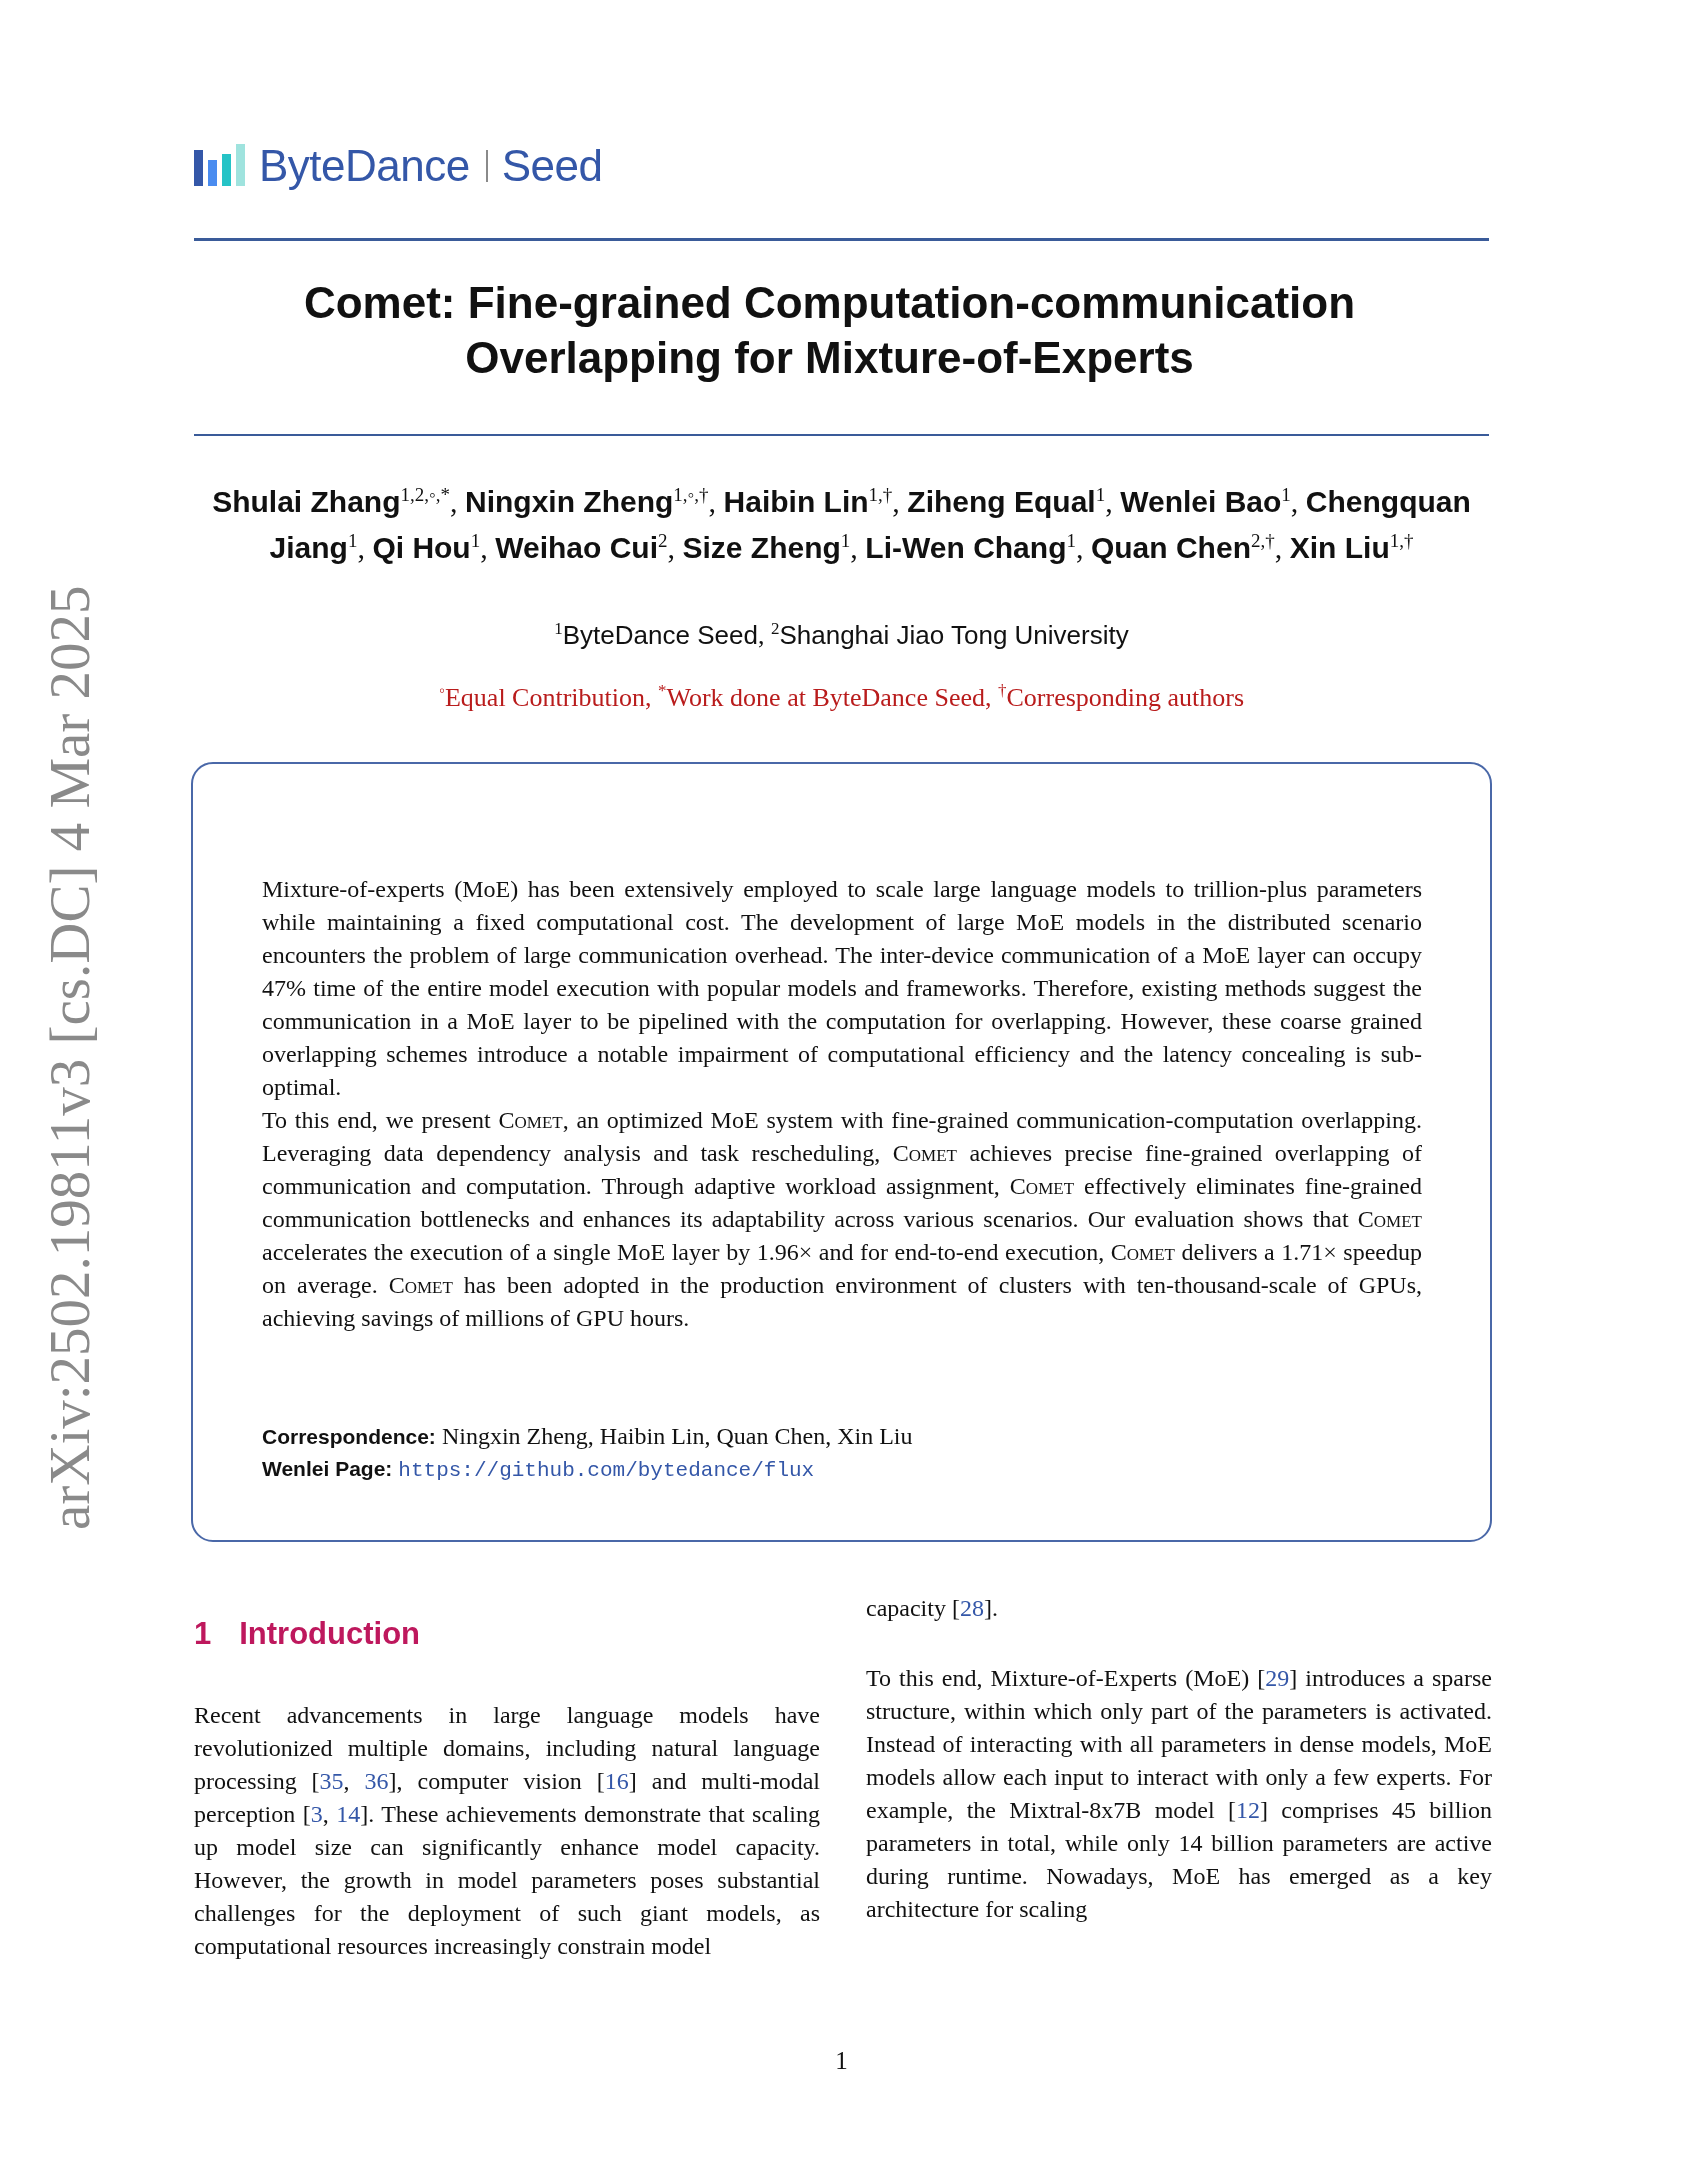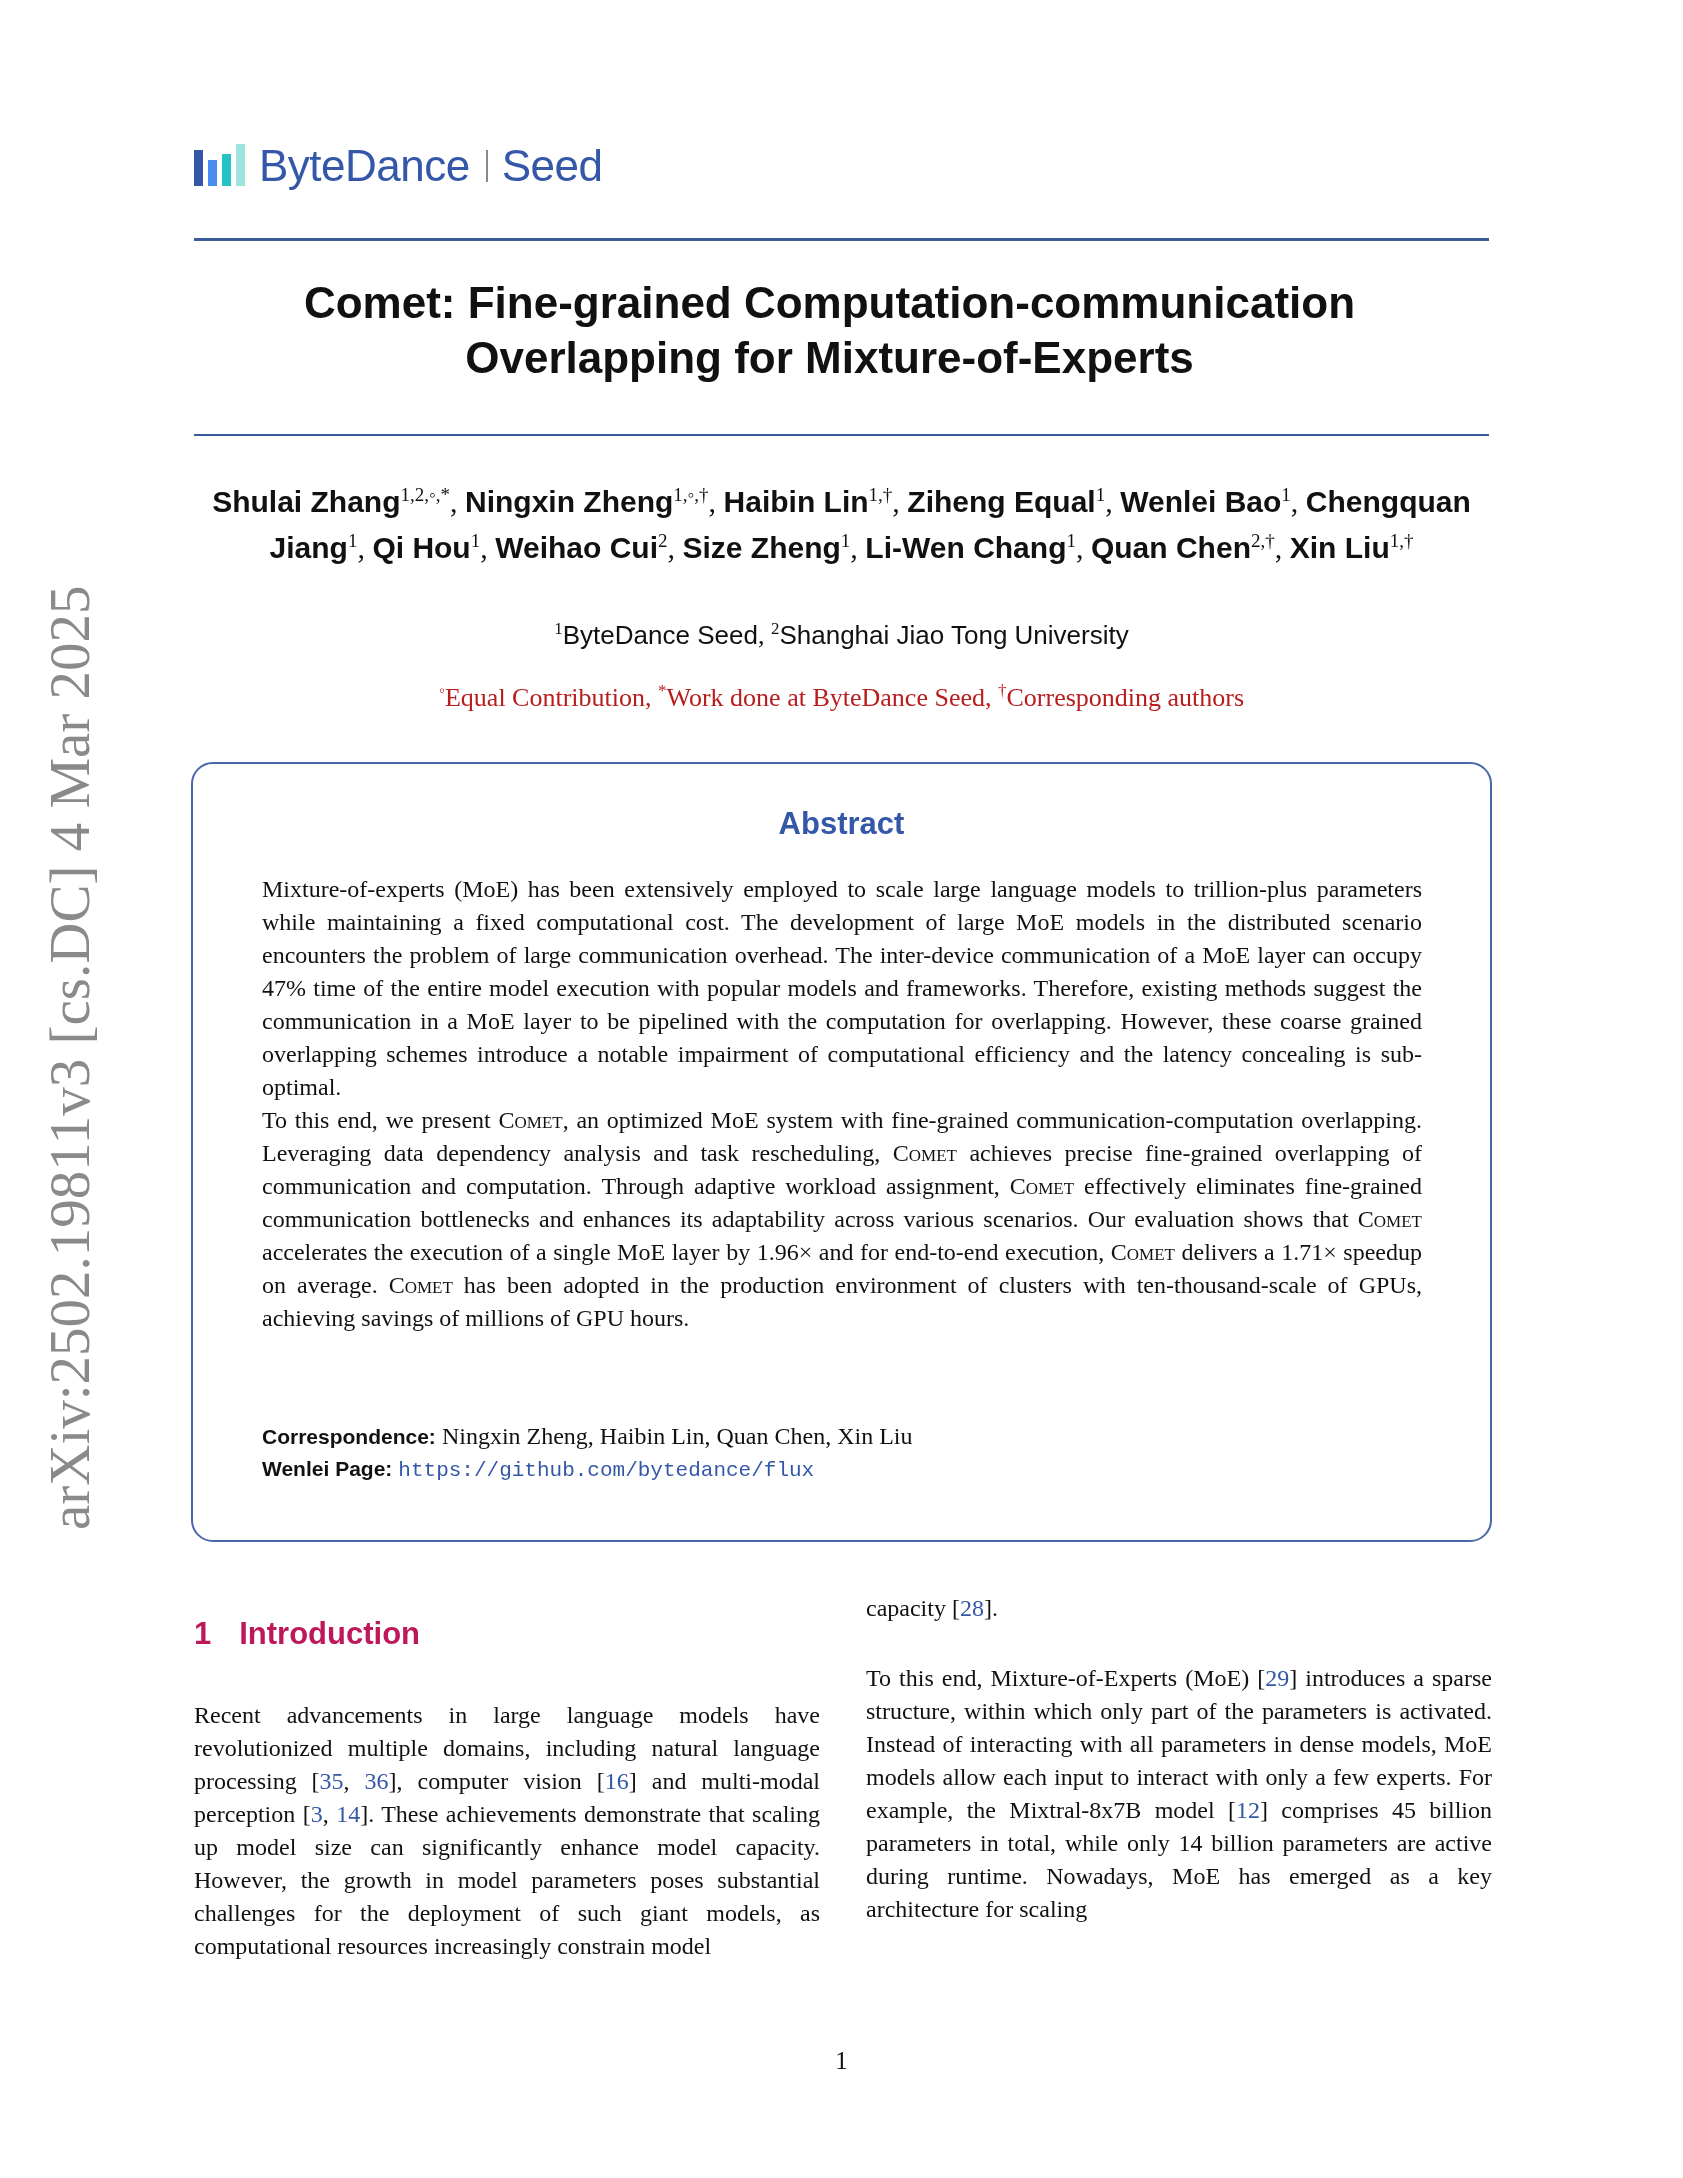--- a/index.html
+++ b/index.html
@@ -139,21 +139,20 @@
 
 <div class="affil">
   <sup>1</sup><span>ByteDance Seed</span><span class="serif">, </span><sup>2</sup><span>Shanghai Jiao Tong University</span>
 </div>
 
 <div class="notes">
   <sup>◦</sup><span>Equal Contribution</span>, <sup>*</sup><span>Work done at ByteDance Seed</span>, <sup>†</sup><span>Corresponding authors</span>
 </div>
 
 <div class="abstract-box">
-  <div class="abstract-heading">Abstract</div>
   <div class="abstract-body">
     <p>Mixture-of-experts (MoE) has been extensively employed to scale large language models to trillion-plus parameters while maintaining a fixed computational cost. The development of large MoE models in the distributed scenario encounters the problem of large communication overhead. The inter-device communication of a MoE layer can occupy 47% time of the entire model execution with popular models and frameworks. Therefore, existing methods suggest the communication in a MoE layer to be pipelined with the computation for overlapping. However, these coarse grained overlapping schemes introduce a notable impairment of computational efficiency and the latency concealing is sub-optimal.</p>
     <p><span>To this end, we present </span><span class="sc">Comet</span><span>, an optimized MoE system with fine-grained communication-computation overlapping. Leveraging data dependency analysis and task rescheduling, </span><span class="sc">Comet</span><span> achieves precise fine-grained overlapping of communication and computation. Through adaptive workload assignment, </span><span class="sc">Comet</span><span> effectively eliminates fine-grained communication bottlenecks and enhances its adaptability across various scenarios. Our evaluation shows that </span><span class="sc">Comet</span><span> accelerates the execution of a single MoE layer by 1.96× and for end-to-end execution, </span><span class="sc">Comet</span><span> delivers a 1.71× speedup on average. </span><span class="sc">Comet</span><span> has been adopted in the production environment of clusters with ten-thousand-scale of GPUs, achieving savings of millions of GPU hours.</span></p>
   </div>
   <div class="meta-line" style="top:659px;">
     <span class="lab">Correspondence:</span>
     <span class="val">Ningxin Zheng, Haibin Lin, Quan Chen, Xin Liu</span>
   </div>
   <div class="meta-line" style="top:691px;">
     <span class="lab">Wenlei Page:</span>

